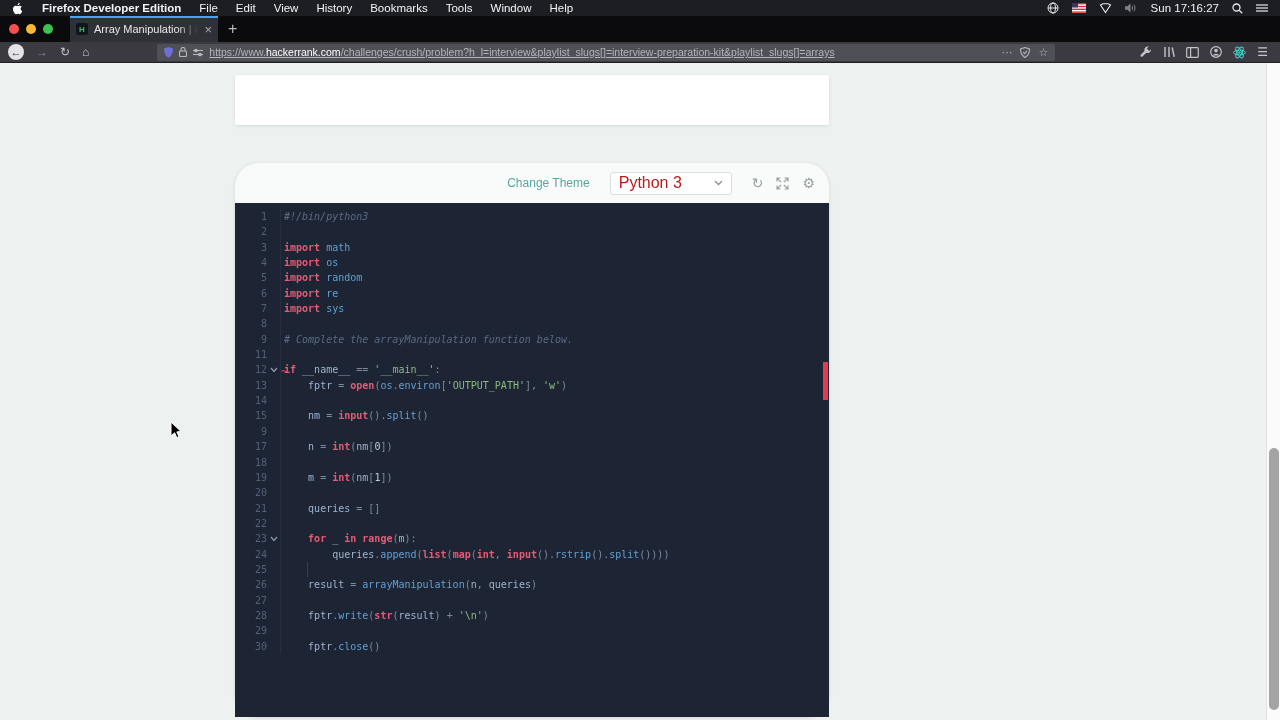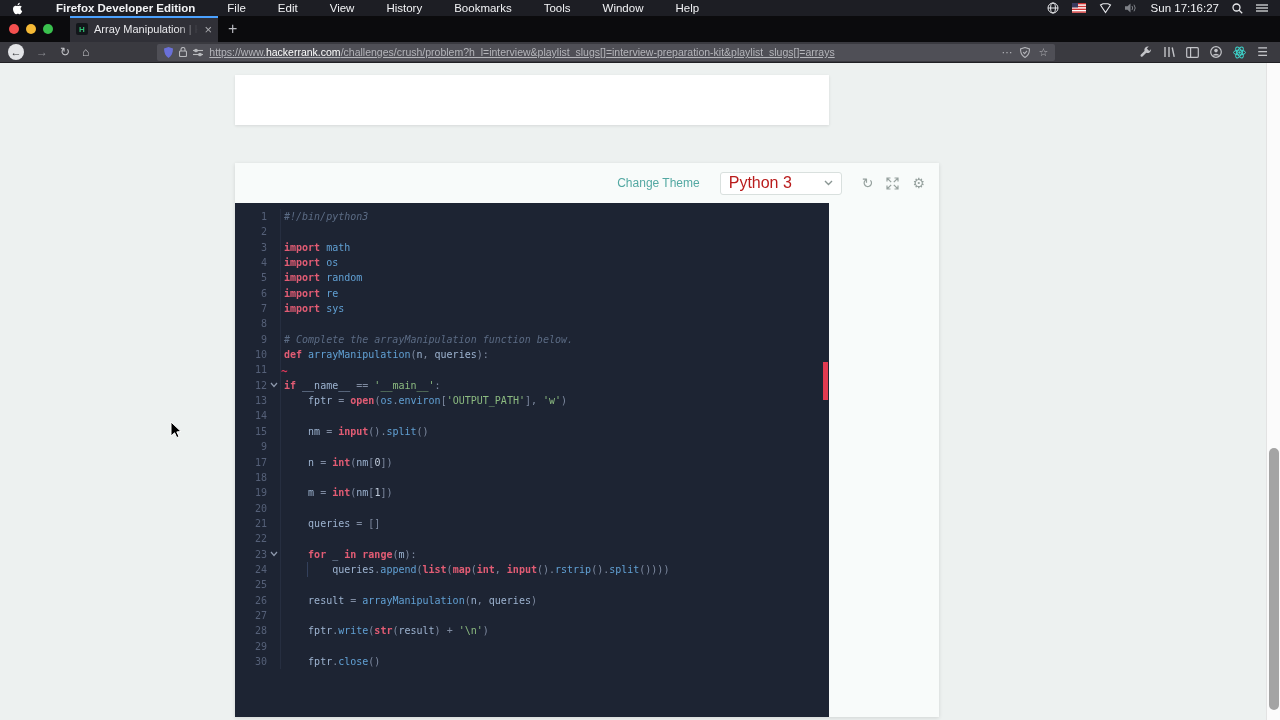--- a/index.html
+++ b/index.html
@@ -2,21 +2,21 @@
 <html><head>
 <meta charset="utf-8">
 <style>
   html,body{margin:0;padding:0;}
   body{font-family:"Liberation Sans",sans-serif; background:#000;}
   #screen{position:relative;width:1280px;height:720px;overflow:hidden;background:#edf1f0;}
 
   
   .menubar{position:absolute;left:0;top:0;width:1280px;height:16px;background:#1d1e24;
     display:flex;align-items:center;color:#f2f3f5;font-size:11.5px;}
-  .menubar .left{display:flex;align-items:center;gap:32px;padding-left:12px;}
+  .menubar .left{display:flex;align-items:center;gap:18px;padding-left:12px;}
   .menubar .appname{font-weight:bold;}
   .menubar .right{margin-left:auto;display:flex;align-items:center;gap:13px;padding-right:12px;}
   .mb-ic{display:inline-flex;align-items:center;}
 
   
   .tabstrip{position:absolute;left:0;top:16px;width:1280px;height:26px;background:#0b0b0d;display:flex;align-items:center;}
   .lights{display:flex;gap:7px;padding-left:9px;align-items:center;}
   .light{width:10px;height:10px;border-radius:50%;}
   .l-red{background:#f4504f;} .l-yel{background:#f5b935;} .l-grn{background:#3ac14e;}
   .tab{position:relative;margin-left:17px;width:148px;height:26px;background:#303037;display:flex;align-items:center;gap:6px;padding:0 6px;box-sizing:border-box;}
@@ -41,21 +41,21 @@
   .urltext{font-size:10.5px;color:#b4b5ba;white-space:nowrap;overflow:hidden;flex:1;text-decoration:underline;}
   .urltext .domain{color:#ffffff;}
   .pageact{display:flex;align-items:center;gap:8px;}
   .pa{color:#b4b5ba;font-size:11px;line-height:1;}
   .toolicons{margin-left:auto;display:flex;align-items:center;gap:11px;padding-right:12px;}
   .ti{display:inline-flex;align-items:center;color:#c3c4c8;font-size:12px;line-height:1;}
 
   
   .page{position:absolute;left:0;top:63px;width:1280px;height:657px;background:#edf1f0;}
   .card1{position:absolute;left:235px;top:12px;width:594px;height:50px;background:#ffffff;box-shadow:0 1px 3px rgba(0,0,0,.10);}
-  .card2{position:absolute;left:235px;top:100px;width:704px;height:554px;background:#f8fbfa;box-shadow:0 1px 4px rgba(0,0,0,.12);}
+  .card2{position:absolute;left:235px;top:100px;width:594px;height:554px;background:#f8fbfa;box-shadow:0 1px 4px rgba(0,0,0,.12);border-radius:24px;}
   .edtoolbar{height:40px;display:flex;align-items:center;justify-content:flex-end;gap:20px;padding-right:14px;box-sizing:border-box;}
   .changetheme{color:#53a8a2;font-size:12px;}
   .langselect{width:122px;height:23px;background:#fff;border:1px solid #d9e0de;border-radius:3px;
     display:flex;align-items:center;justify-content:space-between;padding:0 8px;box-sizing:border-box;}
   .langselect span{color:#b91c1c;font-size:16px;}
   .edicons{display:flex;align-items:center;gap:13px;color:#97a29f;}
   .edicons .g{font-size:14px;line-height:1;color:#97a29f;}
 
   
   .editor{position:absolute;left:0;top:40px;width:594px;height:514px;background:#1d2433;overflow:hidden;
@@ -326,25 +326,20 @@
               <span class="ln">8</span>
               <span class="foldcol"></span>
               <span class="code"></span>
             </div>
             <div class="row">
               <span class="ln">9</span>
               <span class="foldcol"></span>
               <span class="code"><span class="t-cm"># Complete the arrayManipulation function below.</span></span>
             </div>
             <div class="row">
-              <span class="ln">10</span>
-              <span class="foldcol"></span>
-              <span class="code"><span class="t-kw">def</span><span class="t-tx"> </span><span class="t-fn">arrayManipulation</span><span class="t-op">(</span><span class="t-vr">n</span><span class="t-op">, </span><span class="t-vr">queries</span><span class="t-op">):</span></span>
-            </div>
-            <div class="row">
               <span class="ln">11</span>
               <span class="foldcol"></span>
               <span class="code"></span>
             </div>
             <div class="row">
               <span class="ln">12</span>
               <span class="foldcol">
                 <svg width="8" height="6" viewBox="0 0 8 6">
                   <polyline points="1,1 4,4.5 7,1" fill="none" stroke="#8e99ad" stroke-width="1.2"></polyline>
                 </svg>

